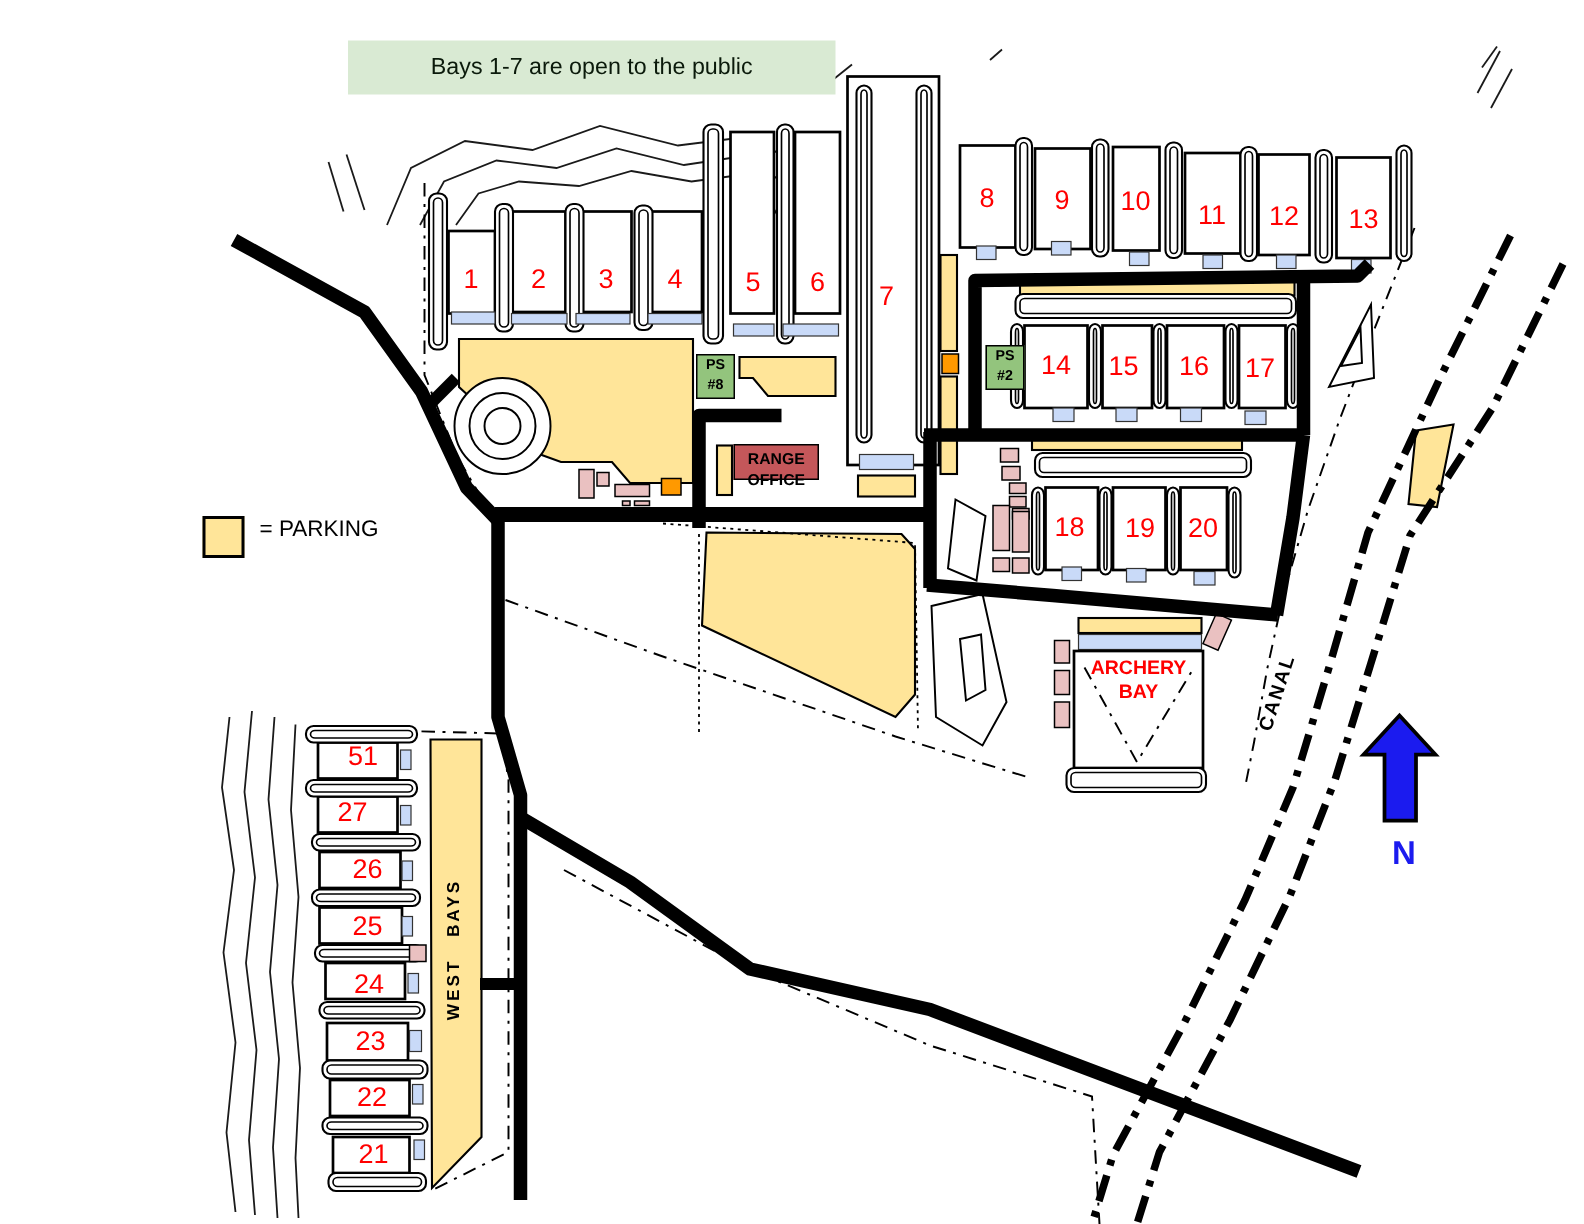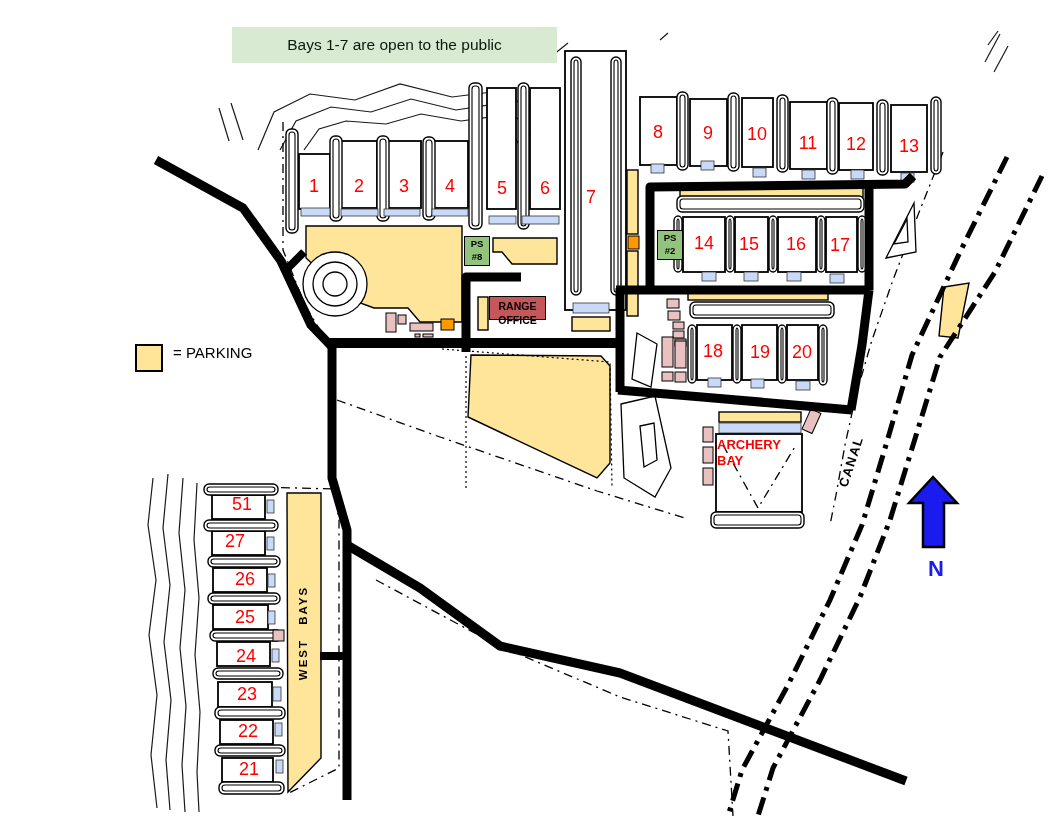--- a/index.html
+++ b/index.html
@@ -17,21 +17,21 @@
            font-size:18px;color:#FF0000;}
   #legend{position:absolute;left:135px;top:324px;display:flex;margin-top:20px;}
   #legend .swatch{width:24px;height:24px;background:#FFE599;border:2px solid #000;}
   #legend .lab{margin-left:10px;font-size:15px;}
   .smallbox{position:absolute;box-sizing:border-box;border:1.5px solid #000;text-align:center;
             font-weight:bold;color:#000;}
   #ps1{left:464px;top:236px;width:26px;height:30px;background:#93C47D;font-size:9.5px;line-height:1.35;padding-top:1px;}
   #ps2{left:657px;top:230px;width:26px;height:30px;background:#93C47D;font-size:9.5px;line-height:1.35;padding-top:1px;}
   #range-office{left:489px;top:296px;width:57px;height:24px;background:#C4575A;font-size:10.5px;
                 line-height:1.3;padding-top:3px;}
-  #archery-label{position:absolute;left:717px;top:437px;width:84px;
+  #archery-label{position:absolute;left:717px;top:437px;width:84px;text-align:center;
                  color:#FF0000;font-weight:bold;font-size:13px;line-height:1.25;}
   #canal-label{position:absolute;left:851px;top:462px;width:0;height:0;}
   #canal-label span{display:block;width:70px;margin-left:-35px;margin-top:-8px;text-align:center;
                     font-weight:bold;font-size:13px;letter-spacing:1.5px;transform:rotate(-72deg);}
   #west-bays-label{position:absolute;left:303px;top:634px;width:0;height:0;}
   #west-bays-label span{display:block;width:120px;margin-left:-60px;margin-top:-7px;text-align:center;
                         font-weight:bold;font-size:11.5px;letter-spacing:2px;word-spacing:9px;transform:rotate(-90deg);}
   #north-n{position:absolute;left:918px;top:556px;width:36px;text-align:center;
            color:#1B1BEF;font-weight:bold;font-size:22px;}
   

